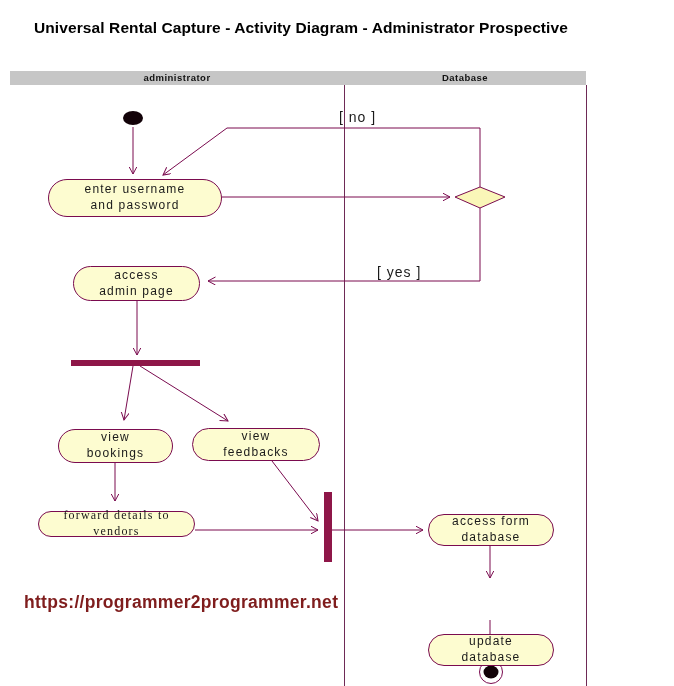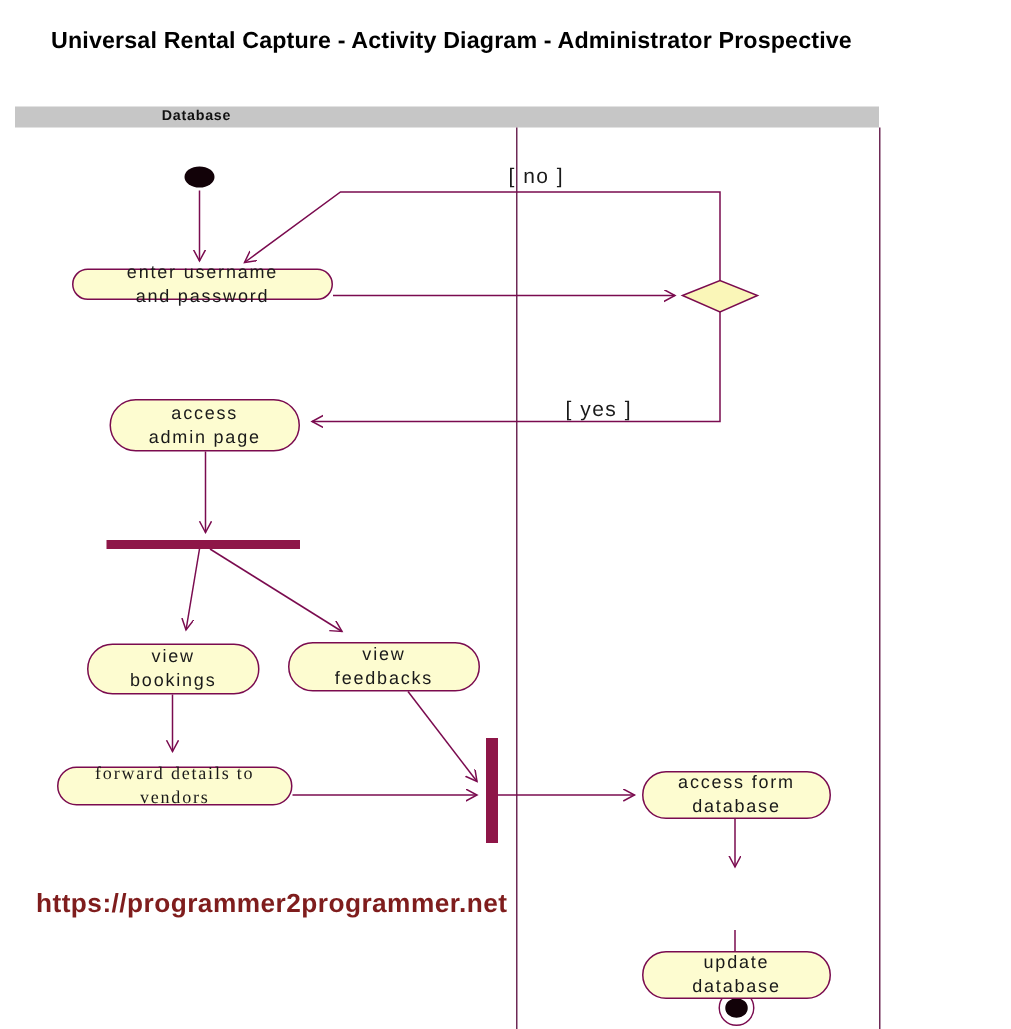--- a/index.html
+++ b/index.html
@@ -44,21 +44,21 @@
     border-radius:50px;
     color:#1a1a1a;
     font-size:12px;
     letter-spacing:1.2px;
     line-height:1.3;
     text-align:center;
     display:flex; align-items:center; justify-content:center;
     white-space:pre-line;
     box-sizing:border-box;
   }
-  .act-enter   { left:48px;  top:179px; width:174px; height:21px; }
+  .act-enter   { left:48px;  top:179px; width:174px; height:38px; }
   .act-access  { left:73px;  top:266px; width:127px; height:35px; }
   .act-viewbk  { left:58px;  top:429px; width:115px; height:34px; }
   .act-viewfb  { left:192px; top:428px; width:128px; height:33px; }
   .act-forward { left:38px;  top:511px; width:157px; height:26px;font-family:Liberation Serif, serif; }
   .act-delete  { left:428px; top:514px; width:126px; height:32px; }
   .act-update  { left:428px; top:588px; width:126px; height:32px;margin-top:46px; }
   .guard {
     position:absolute;
     font-size:14px; color:#1a1a1a; letter-spacing:1px;
     white-space:nowrap;
@@ -71,20 +71,21 @@
     color:#7f1d1d; letter-spacing:0.3px;
     white-space:nowrap;
   }
 </style>
 </head>
 <body>
 
 <div class="title">Universal Rental Capture - Activity Diagram - Administrator Prospective</div>
 
 <div class="lane-bar">
+  <div class="lane-label left">administrator</div>
   <div class="lane-label right">Database</div>
 </div>
 
 <div class="vline sep-line"></div>
 <div class="vline right-line"></div>
 
 <svg class="connectors" width="674" height="686" viewBox="0 0 674 686">
   <defs>
     <marker id="arw" markerWidth="12" markerHeight="12" refX="7.5" refY="4" orient="auto" markerUnits="userSpaceOnUse">
       <path d="M0,0 L7.5,4 L0,8" fill="none" stroke="#7a0b4f" stroke-width="1"></path>

